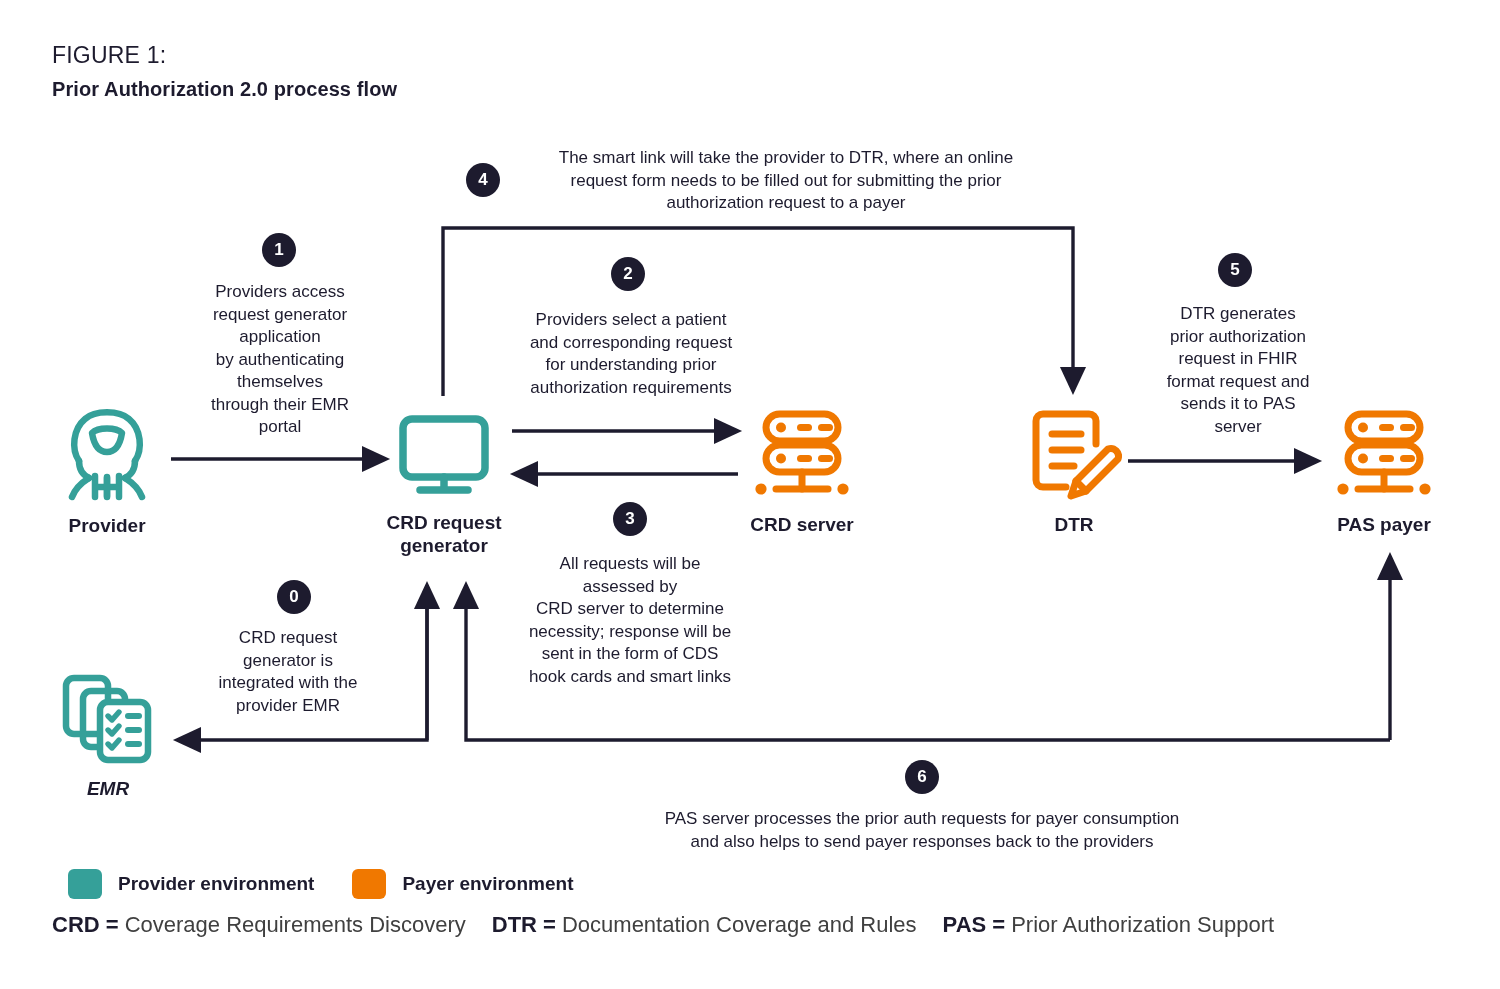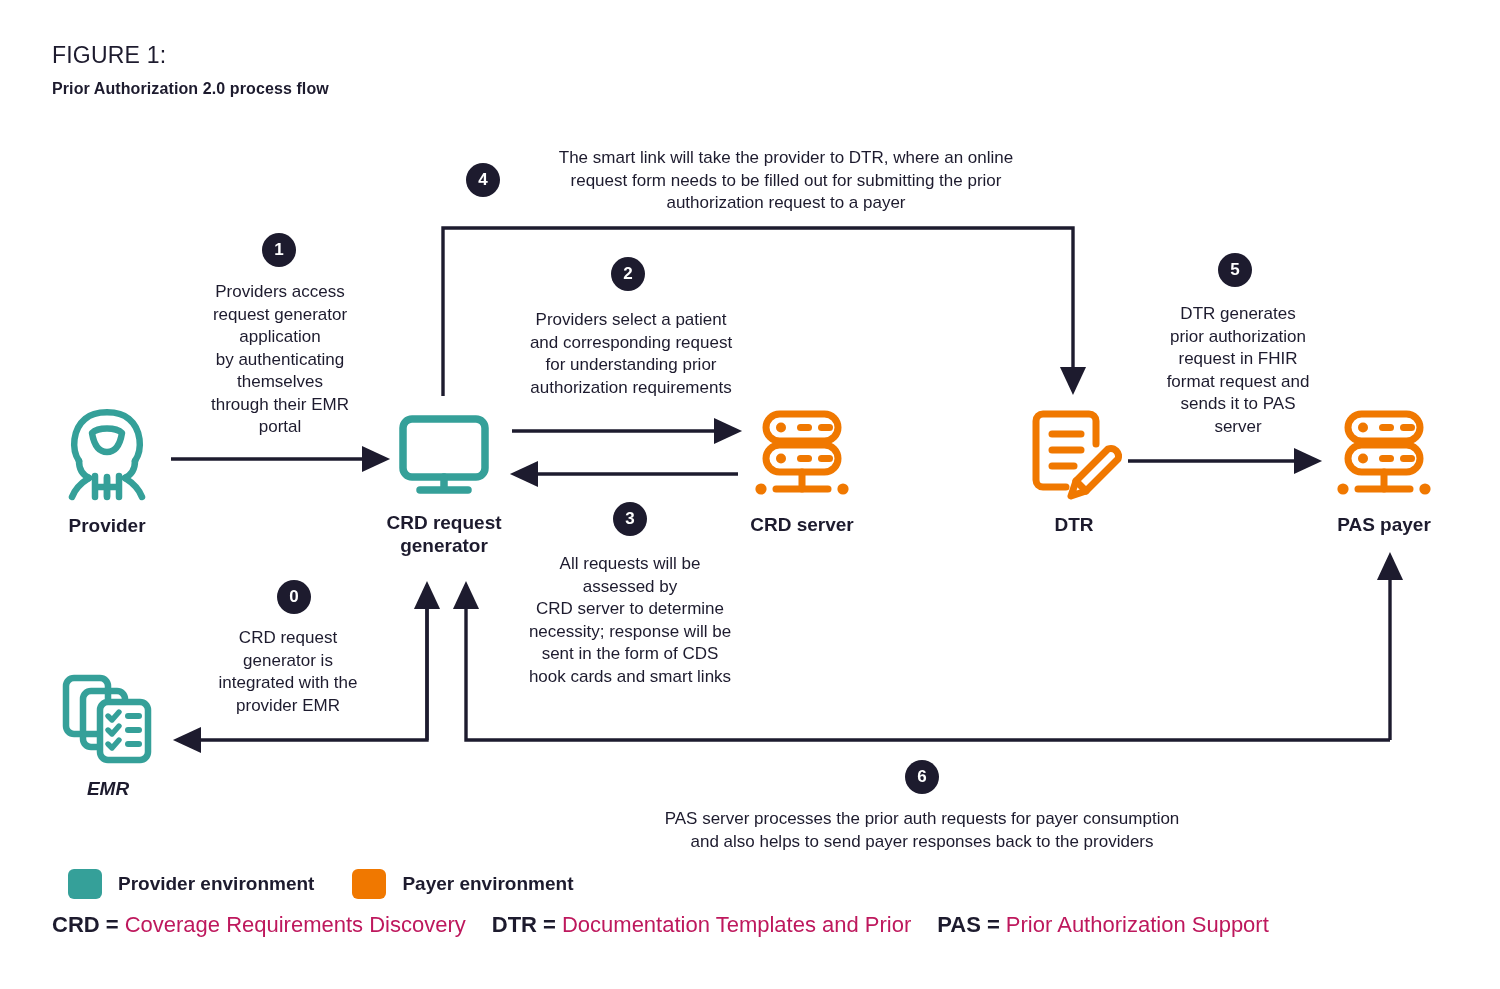--- a/index.html
+++ b/index.html
@@ -10,21 +10,21 @@
     font-family:"Liberation Sans", sans-serif;
     color:#1d1b2e;
     overflow:hidden;
     position:relative;
   }
   #stage{position:relative;width:1500px;height:989px;}
 
   
   .title-block{position:absolute;left:52px;top:40px;}
   .title-line1{font-size:23px;font-weight:400;color:#1d1b2e;letter-spacing:.2px;line-height:30px;}
-  .title-line2{font-size:16px;font-weight:700;color:#1d1b2e;letter-spacing:.1px;line-height:32px;margin-top:3px;}
+  .title-line2{font-size:20px;font-weight:700;color:#1d1b2e;letter-spacing:.1px;line-height:32px;margin-top:3px;}
 
   
   #wires{position:absolute;left:0;top:0;width:1500px;height:989px;}
 
   
   .node{position:absolute;display:flex;flex-direction:column;align-items:center;justify-content:flex-end;}
   .node .glyph{display:block;}
   .node .node-label{
     font-size:19px;font-weight:700;color:#1d1b2e;text-align:center;
     line-height:23px;margin-top:9px;white-space:pre-line;
@@ -43,21 +43,21 @@
   }
 
   
   .legend{position:absolute;left:68px;top:869px;display:flex;align-items:center;}
   .legend .sw{width:34px;height:30px;border-radius:6px;}
   .legend .lg-label{font-size:19px;font-weight:700;margin-left:16px;color:#1d1b2e;}
   .legend .gap{width:38px;}
 
   .abbr{position:absolute;left:52px;top:912px;font-size:22px;color:#3a3748;display:flex;align-items:baseline;}
   .abbr .k{font-weight:700;color:#1d1b2e;}
-  .abbr .v{font-weight:400;color:#be185d;margin-left:6px;}
+  .abbr .v{font-weight:400;color:#404040;margin-left:6px;}
   .abbr .sp{width:26px;}
 </style>
 </head>
 <body>
 
 <div id="stage">
 
   <div class="title-block">
     <div class="title-line1">FIGURE 1:</div>
     <div class="title-line2">Prior Authorization 2.0 process flow</div>
@@ -266,19 +266,19 @@
     <span class="gap"></span>
     <span class="sw" style="background:#F07800;"></span>
     <span class="lg-label">Payer environment</span>
   </div>
 
   <div class="abbr">
     <span class="k">CRD =</span>
     <span class="v">Coverage Requirements Discovery</span>
     <span class="sp"></span>
     <span class="k">DTR =</span>
-    <span class="v">Documentation Templates and Prior</span>
+    <span class="v">Documentation Coverage and Rules</span>
     <span class="sp"></span>
     <span class="k">PAS =</span>
     <span class="v">Prior Authorization Support</span>
   </div>
 
 </div>
 
 </body></html>

